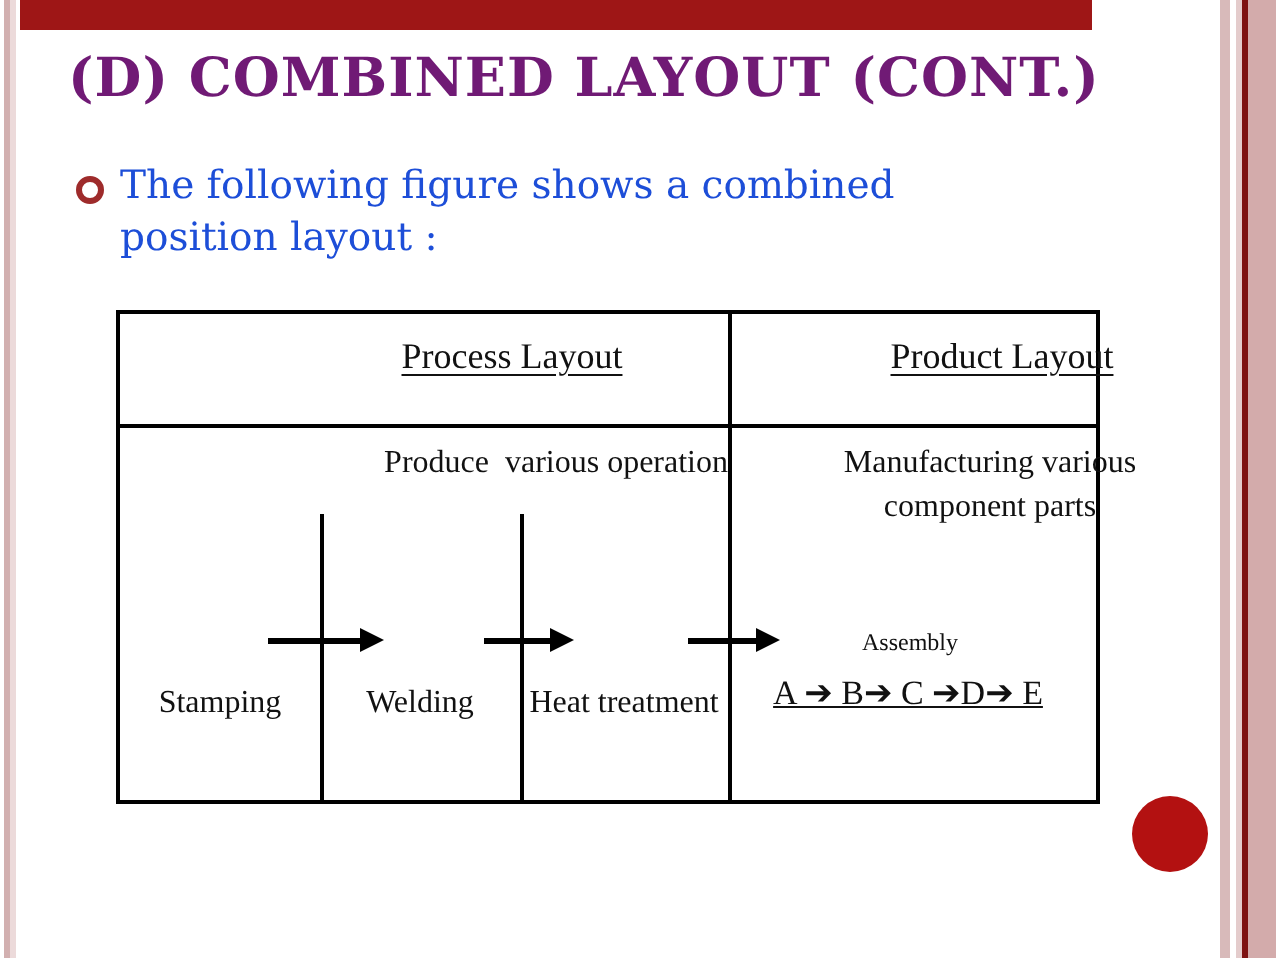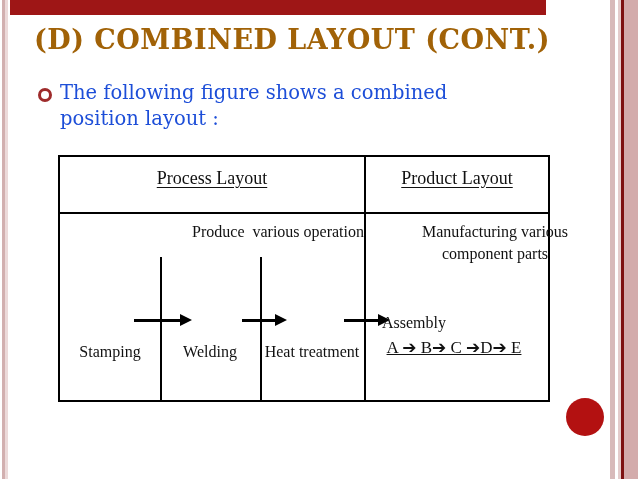--- a/index.html
+++ b/index.html
@@ -15,54 +15,54 @@
   .right-stripe-2{left:618px;width:3px;background:#e4cccc;}
   .right-stripe-3{left:621px;width:3px;background:#7e1212;}
   .right-stripe-4{left:624px;width:14px;background:#d3abab;}
   .top-bar{position:absolute;left:10px;top:0;width:536px;height:15px;background:#9e1616;}
   .red-circle{position:absolute;left:566px;top:398px;width:38px;height:38px;border-radius:50%;background:#b31111;}
 
   
   .title{
     position:absolute;left:34px;top:24px;width:530px;
     font-family:"DejaVu Serif", serif;font-weight:bold;font-size:27px;
-    letter-spacing:0.5px;color:#a16207;white-space:nowrap;
+    letter-spacing:0.5px;color:#701a75;white-space:nowrap;
   }
   .bullet-row{position:absolute;left:36px;top:80px;width:500px;}
   .bullet-ring{
     position:absolute;left:2px;top:8px;width:8px;height:8px;border-radius:50%;
     border:3px solid #9e2b2b;background:#ffffff;
   }
   .bullet-text{
     margin:0 0 0 24px;width:470px;font-size:19.5px;line-height:1.35;color:#1d4ed8;
   }
 
   
   .figure{
     position:absolute;left:58px;top:155px;width:492px;height:247px;
     border:2px solid #000000;box-sizing:border-box;
     font-family:"Liberation Serif", serif;color:#111111;
   }
   .fig-abs{position:absolute;}
   .col-divider{left:304px;top:0;width:2px;height:243px;background:#000000;}
   .header-divider{left:0;top:55px;width:488px;height:2px;background:#000000;}
   .hdr{top:0;height:43px;display:flex;align-items:center;justify-content:center;
-       font-size:18px;text-decoration:underline;text-underline-offset:3px;}
+       font-size:18px;text-decoration:underline;text-underline-offset:3px;padding-left:44px;}
   .hdr-left{left:0;width:304px;}
   .hdr-right{left:306px;width:182px;}
   .caption{left:0;top:66px;width:304px;text-align:right;font-size:16px;white-space:pre;}
   .mfg{left:306px;top:64px;width:182px;text-align:center;font-size:16px;line-height:1.35;margin-left:38px;}
   .subline{top:100px;width:1.5px;height:143px;background:#000000;}
   .subline-1{left:100px;}
   .subline-2{left:200px;}
   .station-label{top:186px;text-align:center;font-size:16px;}
   .station-0{left:0px;width:100px;}
   .station-1{left:100px;width:100px;}
   .station-2{left:200px;width:104px;}
-  .assembly{left:322px;top:157px;width:182px;font-size:16px;}
+  .assembly{left:304px;top:157px;width:182px;text-align:center;font-size:12px;}
   .sequence{left:300px;top:180px;width:188px;text-align:center;font-size:17px;
             font-family:"Liberation Serif","DejaVu Sans",serif;text-decoration:underline;}
   
   .arrow{top:162px;height:2.5px;background:#000000;}
   .arrow::after{
     content:"";position:absolute;right:-12px;top:-4.75px;width:0;height:0;
     border-left:12px solid #000000;border-top:6px solid transparent;border-bottom:6px solid transparent;
   }
   .arrow-1{left:74px;width:46px;}
   .arrow-2{left:182px;width:33px;}

